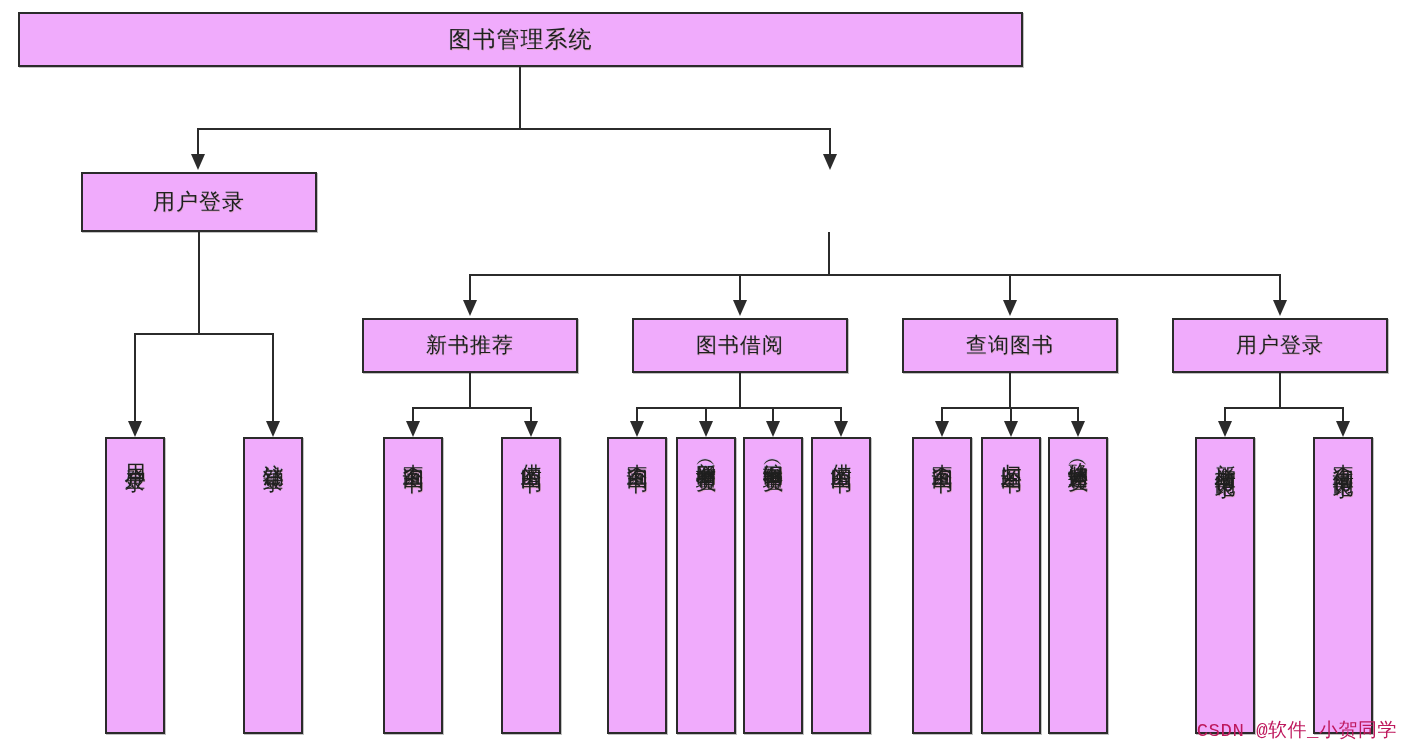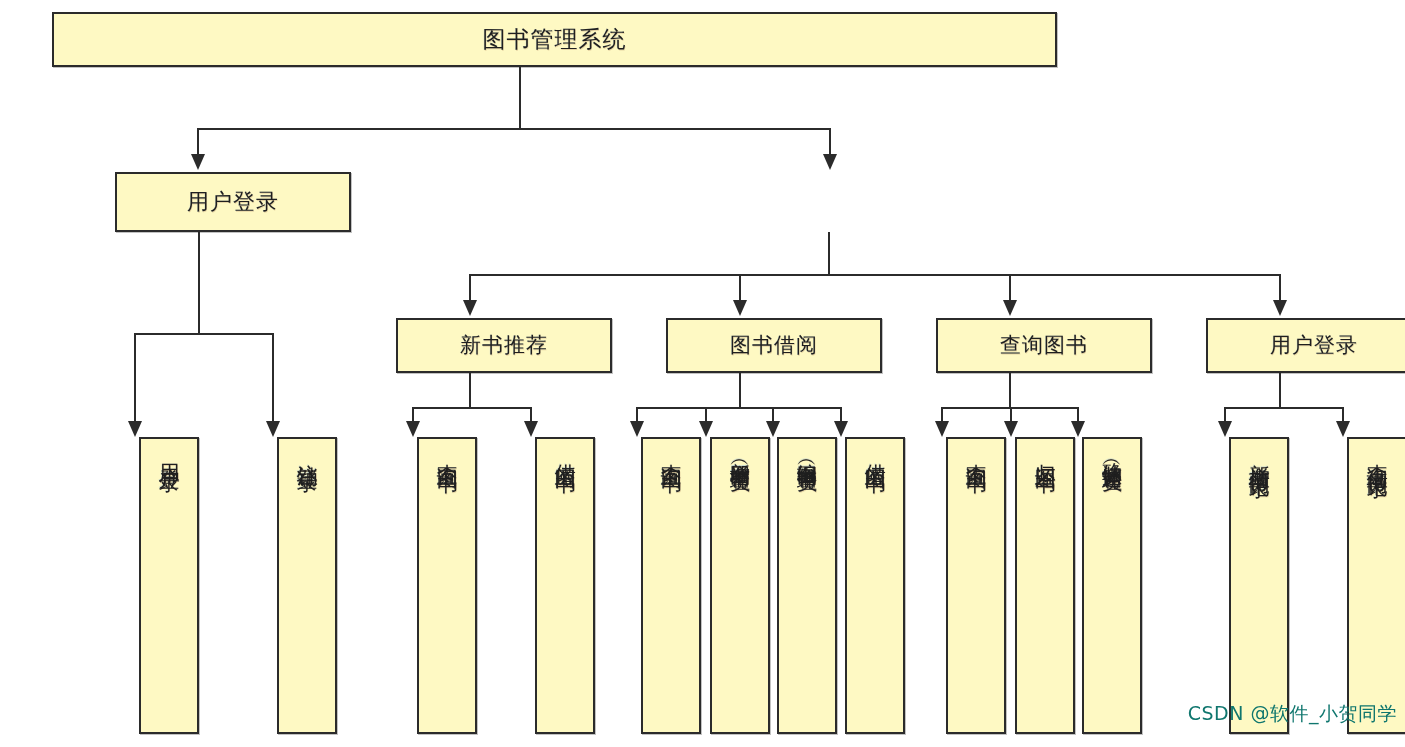--- a/index.html
+++ b/index.html
@@ -13,27 +13,26 @@
     width:1405px;
     height:747px;
     background:#ffffff;
     overflow:hidden;
   }
 
   
   .node{
     position:absolute;
     box-sizing:border-box;
-    background:#fef9c3;
+    background:#f0abfc;
     border:2.2px solid #2b2b2b;
     display:flex;
     align-items:center;
     justify-content:center;
     box-shadow:1px 1px 0 rgba(120,120,120,0.45);
-    margin-left:34px;
   }
   .node .label{
     font-size:21px;
     line-height:1.15;
     letter-spacing:1px;
     color:#1f1f1f;
     white-space:nowrap;
     text-shadow:0.5px 0.5px 0 rgba(190,150,110,0.35), -0.4px -0.4px 0 rgba(150,185,215,0.35);
   }
 
@@ -75,26 +74,27 @@
     width:0;height:0;
     border-left:7.5px solid transparent;
     border-right:7.5px solid transparent;
     border-top:16px solid #2b2b2b;
   }
 
   
   #watermark{
     position:absolute;
     right:8px;
-    bottom:20px;
+    bottom:4px;
     font-size:19px;
-    color:#0f766e;
+    color:#be185d;
     letter-spacing:0.5px;
     user-select:none;
     white-space:nowrap;
+    font-family:Liberation Mono, monospace;
   }
 </style>
 </head>
 <body>
 
 <div id="canvas">
 
   <div class="node root" style="left:18px;top:12px;width:1005px;height:55px;">
     <span class="label">图书管理系统</span>
   </div>

